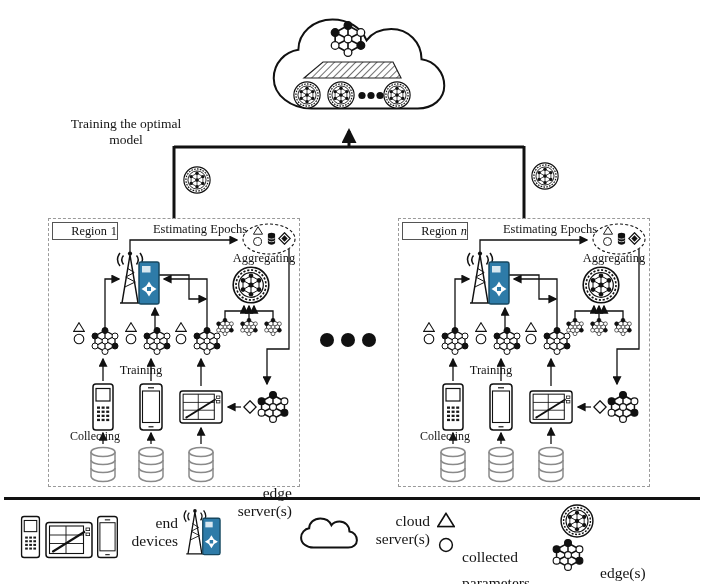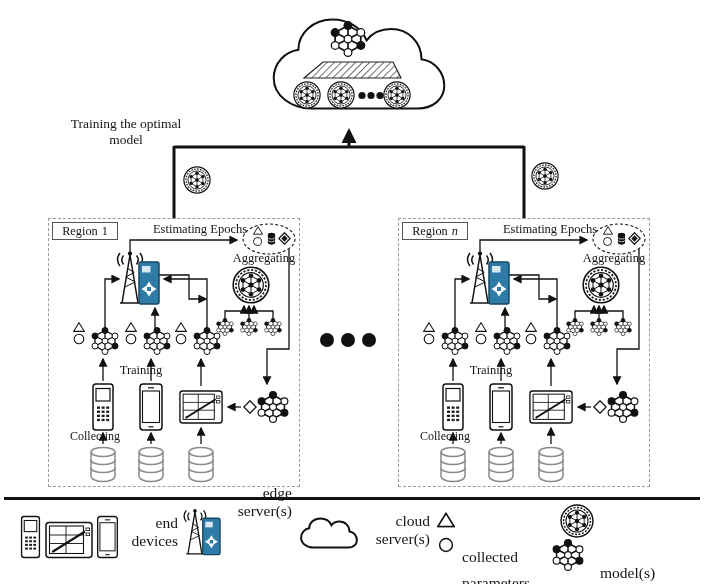--- a/index.html
+++ b/index.html
@@ -8,21 +8,21 @@
   svg{display:block;}
   .abs{position:absolute;}
   .lbl{position:absolute;text-align:center;line-height:1.22;color:#151515;}
   .nowrap{white-space:nowrap;}
   .it{font-style:italic;}
   
   .region{position:absolute;top:218px;width:252px;height:269px;border:1px dashed #9a9a9a;box-sizing:border-box;}
   .region-pos-0{left:48px;}
   .region-pos-1{left:398px;text-decoration:underline;}
   .region-title{position:absolute;left:3px;top:3px;width:64px;height:16px;border:1px solid #555;
-                background:#fff;font-size:12.3px;text-align:center;line-height:16px;}
+                background:#fff;font-size:12.3px;text-align:right;line-height:16px;}
   .region-title span + span{margin-left:4px;}
   .rlbl{font-size:12.5px;padding-left:19px;}
   .legend-text{position:absolute;font-size:15.5px;line-height:1.18;text-align:right;color:#151515;}
   .legend-text.left{text-align:left;margin-top:38px;}
   #legend-rule{position:absolute;left:4px;top:497px;width:696px;height:2.6px;background:#111;}
 </style>
 </head>
 <body>
 
 <svg width="0" height="0" style="position:absolute" aria-hidden="true">
@@ -357,16 +357,16 @@
     <div class="legend-text left nowrap" style="left:462px;top:510px;width:90px;">collected</div>
     <svg class="abs" style="left:438px;top:537px" width="16" height="16" viewBox="0 0 14 14">
       <use href="#circ" width="14" height="14"></use>
     </svg>
     <div class="legend-text left nowrap" style="left:462px;top:536px;width:96px;">parameters</div>
 
     <svg class="abs" style="left:550px;top:503px" width="48" height="72" viewBox="0 0 48 72">
       <use href="#coin" x="10" y="1" width="34" height="34"></use>
       <use href="#net" x="2" y="36" width="32" height="32"></use>
     </svg>
-    <div class="legend-text left nowrap" style="left:600px;top:526px;width:80px;">model(s)</div>
+    <div class="legend-text left nowrap" style="left:600px;top:526px;width:80px;">edge(s)</div>
   </div>
 
 </div>
 
 </body></html>

